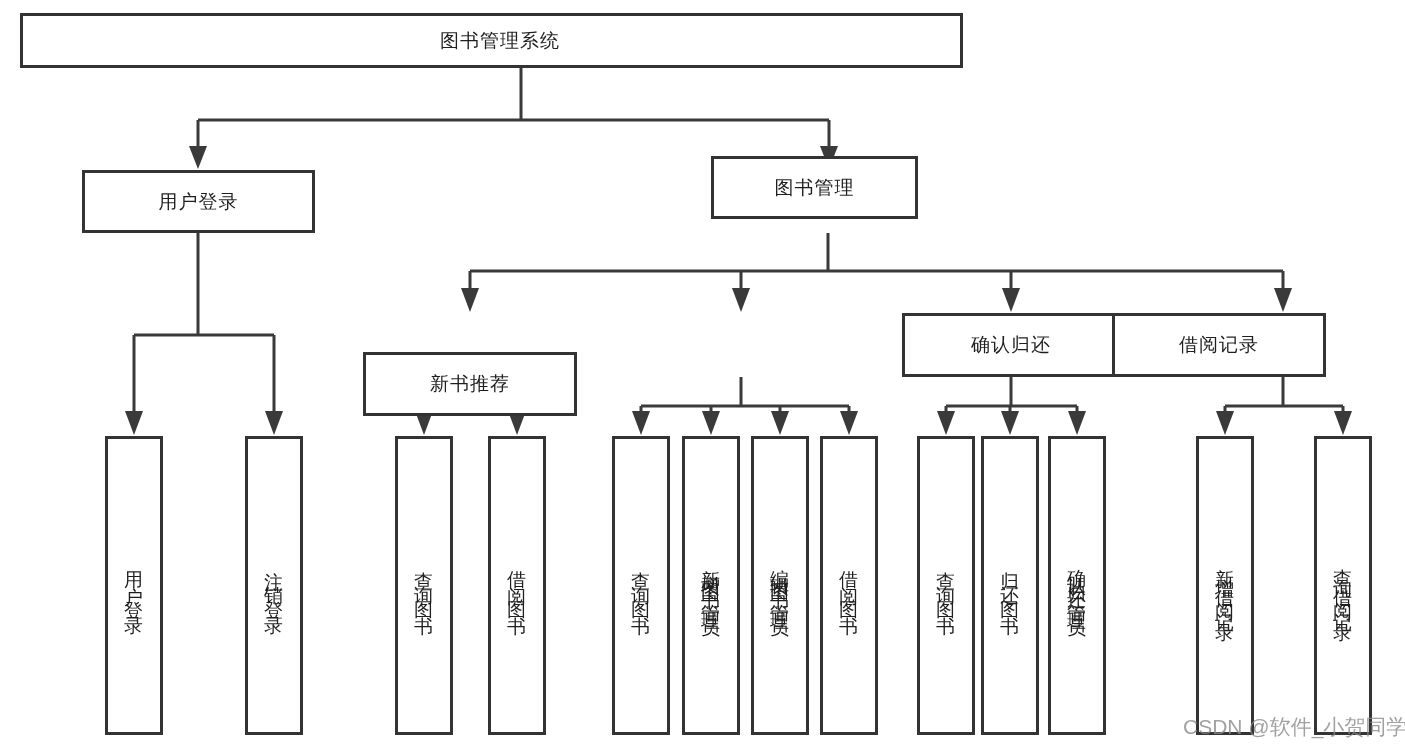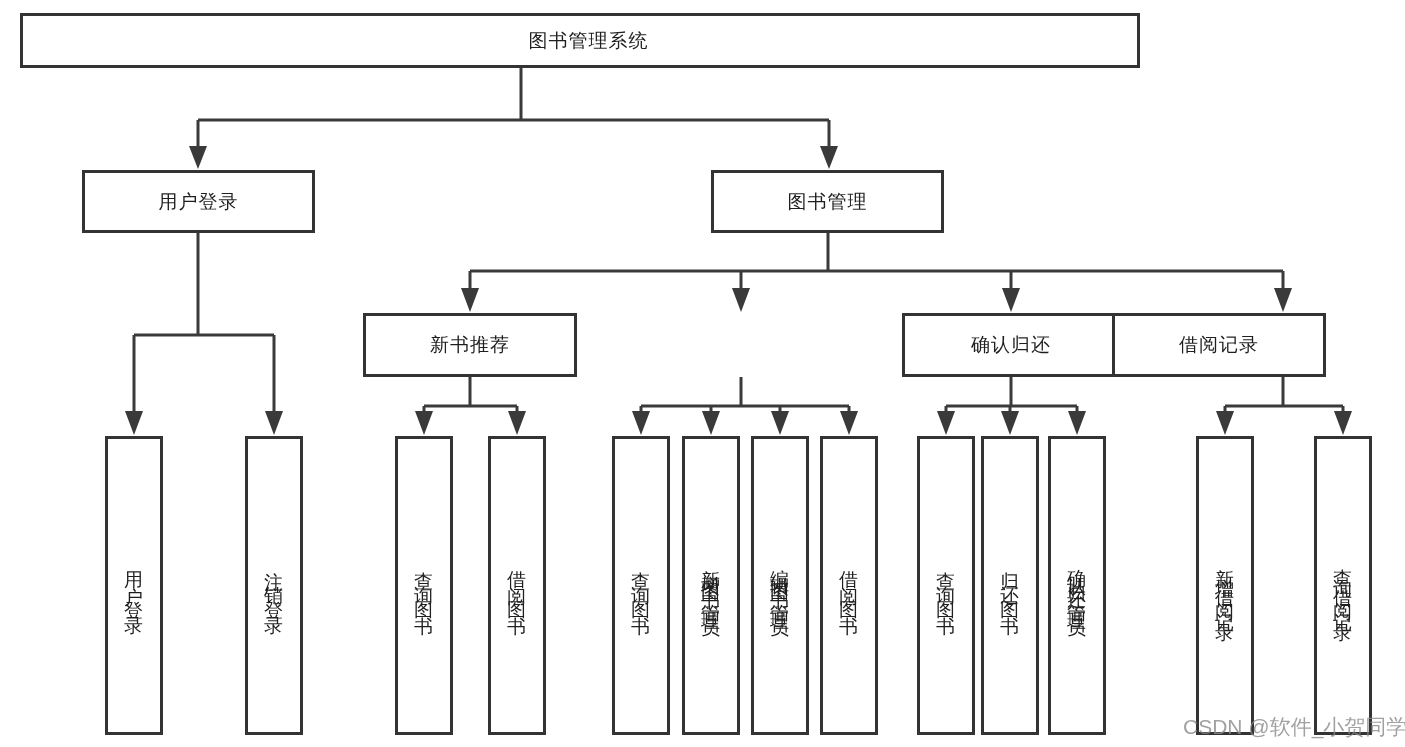--- a/index.html
+++ b/index.html
@@ -31,27 +31,27 @@
     justify-content: center;
     z-index: 2;
     color: #1f1f1f;
   }
   .node .lbl {
     font-size: 19px;
     letter-spacing: 1px;
     white-space: nowrap;
   }
   
-  .root  { left: 20px;  top: 13px;  width: 1120px; height: 55px; padding-left: 17px; }
+  .root  { left: 20px;  top: 13px;  width: 943px; height: 55px; padding-left: 17px; }
   
   .l2a   { left: 82px;  top: 170px; width: 233px;  height: 63px; }
-  .l2b   { left: 711px; top: 170px; width: 233px;  height: 63px; text-align: center; }
+  .l2b   { left: 711px; top: 156px; width: 207px;  height: 63px; text-align: center; }
   
   .l3    { top: 313px; height: 64px; }
-  .l3a   { left: 363px;  width: 214px; }
+  .l3a   { left: 363px;  width: 214px; margin-top: 39px; }
   .l3b   { left: 634px;  width: 214px; }
   .l3c   { left: 902px;  width: 218px; }
   .l3d   { left: 1112px; width: 214px; }
   
   .leaf  { top: 436px; height: 299px; width: 58px; }
   .leaf .lbl {
     writing-mode: vertical-rl;
     text-orientation: mixed;
     letter-spacing: 15px;
     font-size: 19px;

